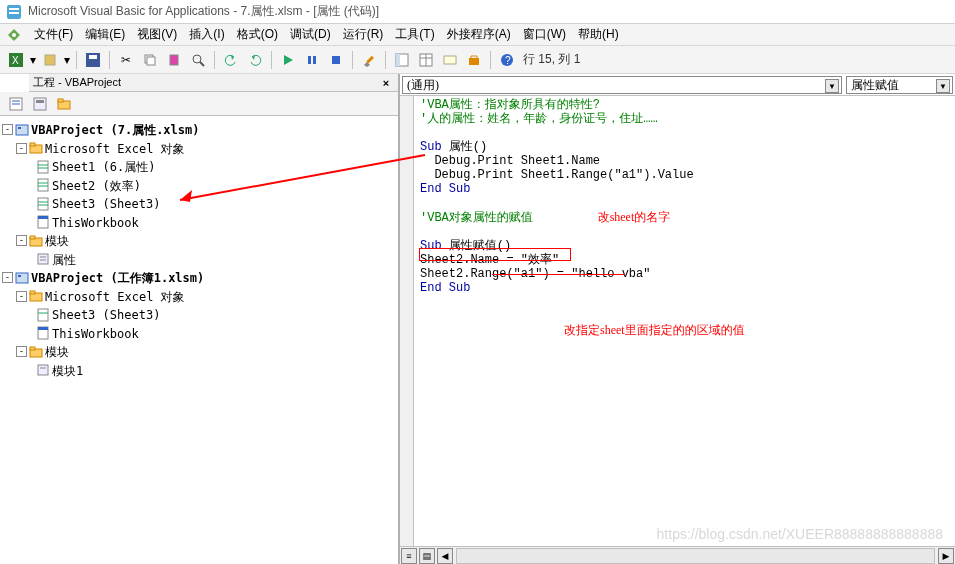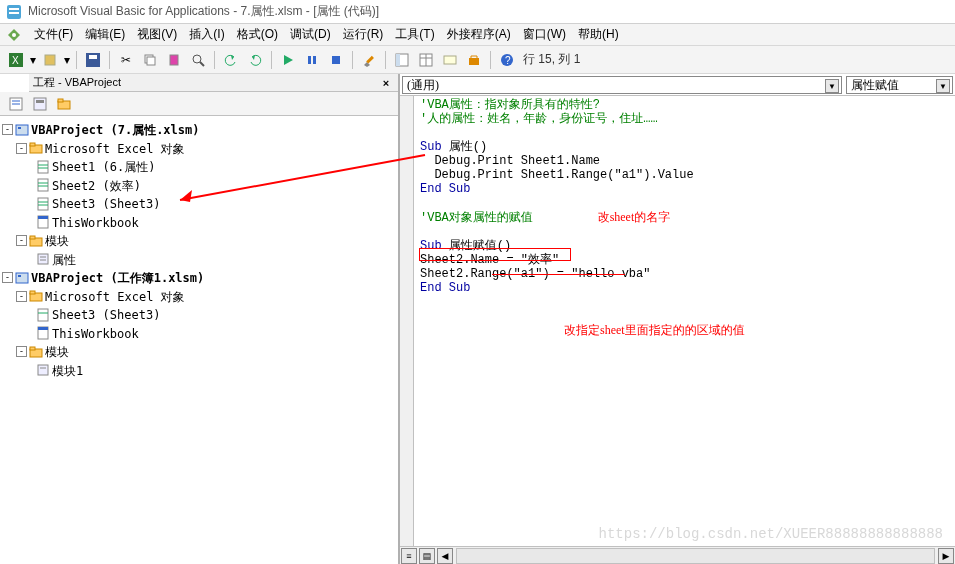--- a/index.html
+++ b/index.html
@@ -39,21 +39,21 @@
 .gutter { position: absolute; left: 0; top: 0; bottom: 18px; width: 14px; background: #f0f0f0; border-right: 1px solid #c0c0c0; }
 .code { position: absolute; left: 14px; right: 0; top: 0; bottom: 18px; padding: 2px 6px; font-family: SimSun, "Courier New", monospace; font-size: 12px; line-height: 14px; white-space: pre; color: #000; }
 .code .g { color: #008000; }
 .code .b { color: #0000a0; }
 .code .r { color: #ff0000; font-family: SimSun; }
 .hscroll { position: absolute; left: 0; right: 0; bottom: 0; height: 18px; background: #f0f0f0; border-top: 1px solid #c0c0c0; display: flex; align-items: center; }
 .hscroll .btn { width: 16px; height: 16px; border: 1px solid #888; margin: 0 1px; display: flex; align-items: center; justify-content: center; font-size: 9px; background: #e8e8e8; }
 .hscroll .track { flex: 1; height: 16px; background: #e8e8e8; border: 1px solid #c0c0c0; margin: 0 2px; }
 
 .arrow-overlay { position: absolute; left: 170px; top: 150px; width: 260px; height: 140px; pointer-events: none; }
-.watermark { position: absolute; right: 12px; bottom: 22px; color: #d8d8d8; font-size: 14px; font-family: Liberation Mono, monospace; pointer-events: none; }
+.watermark { position: absolute; right: 12px; bottom: 22px; color: #d8d8d8; font-size: 14px; font-family: Liberation Sans, sans-serif; pointer-events: none; }
 .redbox { position: absolute; border: 1px solid #ff0000; }
 .redline { position: absolute; border-bottom: 1px solid #ff0000; }
 </style>
 </head>
 <body>
 
 <div class="titlebar">
   <span class="icon">
     <svg width="16" height="16">
         <rect x="1" y="1" width="14" height="14" fill="#4da6d8" rx="2"></rect>

